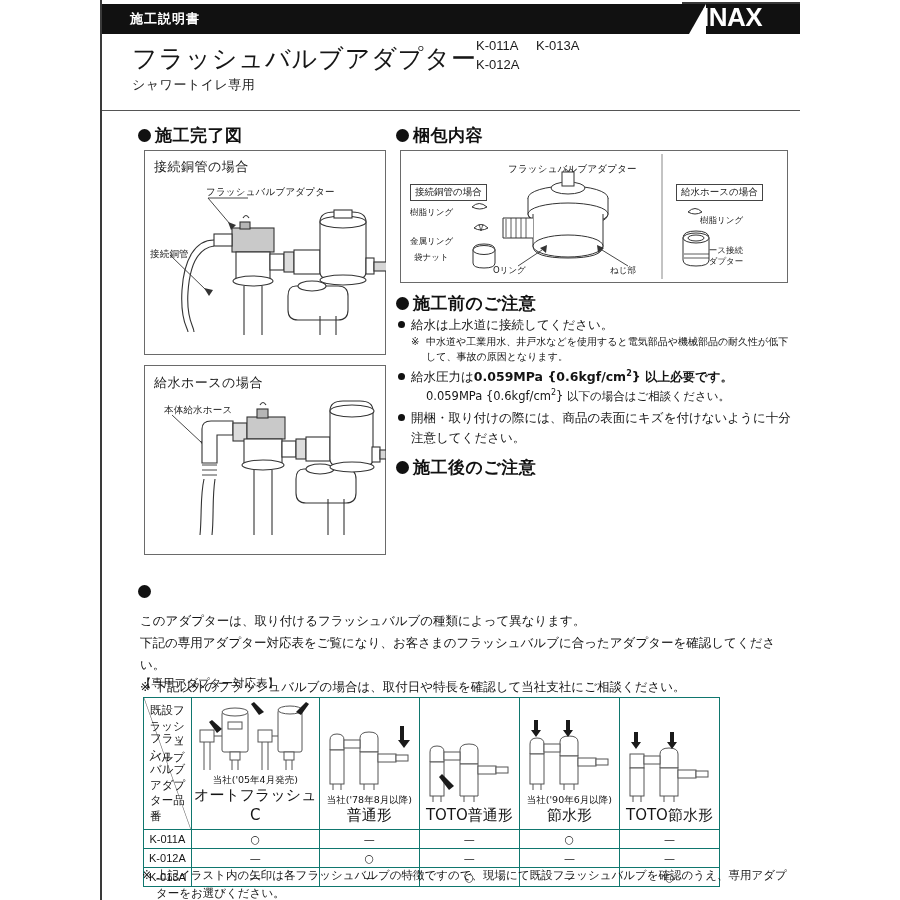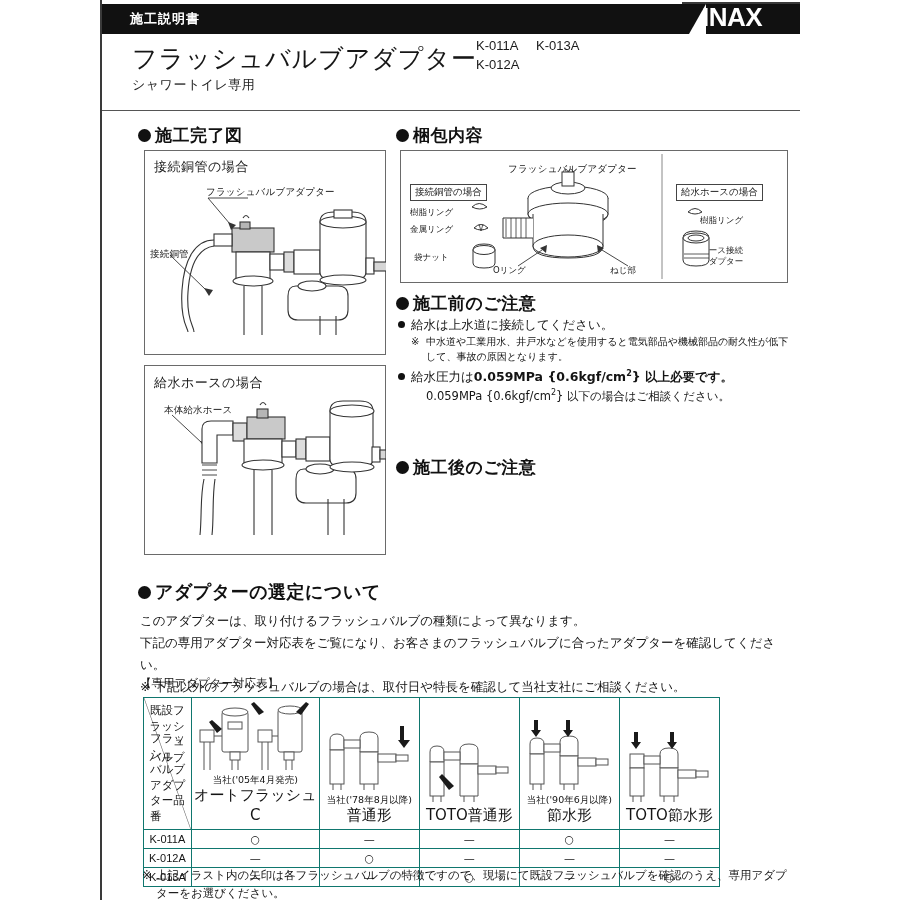--- a/index.html
+++ b/index.html
@@ -252,21 +252,21 @@
 
   <div class="sec-h" style="left:396px; top:124px;">
     <span class="bullet"></span><span>梱包内容</span>
   </div>
 
   <div class="fbox" style="left:400px; top:150px; width:388px; height:133px;"></div>
   <div class="cap" style="left:508px; top:163px;">フラッシュバルブアダプター</div>
 
   <div class="boxlabel" style="left:410px; top:184px;">接続銅管の場合</div>
   <div class="cap-sm" style="left:410px; top:207px;">樹脂リング</div>
-  <div class="cap-sm" style="left:410px; top:224px;">金属リング</div>
+  <div class="cap-sm" style="left:410px; top:236px;">金属リング</div>
   <div class="cap-sm" style="left:414px; top:252px;">袋ナット</div>
 
   <div class="boxlabel" style="left:676px; top:184px;">給水ホースの場合</div>
   <div class="cap-sm" style="left:700px; top:215px;">樹脂リング</div>
   <div class="cap-sm" style="left:700px; top:245px; line-height:1.25;">
       <span class="ln">ホース接続</span>
       <span class="ln">アダプター</span>
     </div>
 
   <div class="cap-sm" style="left:493px; top:265px;">Oリング</div>
@@ -321,29 +321,32 @@
 
   <div class="blk" style="left:398px; top:315px; width:398px;">
     <div class="bl">
       <span>給水は上水道に接続してください。</span>
       <div class="note">中水道や工業用水、井戸水などを使用すると電気部品や機械部品の耐久性が低下して、事故の原因となります。</div>
     </div>
     <div class="bl">
       <span>給水圧力は<b class="s">0.059MPa&nbsp;{0.6kgf/cm<sup>2</sup>}&nbsp;以上必要です。</b></span>
       <div class="ind">0.059MPa&nbsp;{0.6kgf/cm<sup>2</sup>}&nbsp;以下の場合はご相談ください。</div>
     </div>
+    <div class="bl">
+      <span>開梱・取り付けの際には、商品の表面にキズを付けないように十分注意してください。</span>
+    </div>
   </div>
 
   <div class="sec-h" style="left:396px; top:456px;">
     <span class="bullet"></span><span>施工後のご注意</span>
   </div>
 
 
   <div class="sec-h" style="left:138px; top:580px; font-size:18px;">
-    <span class="bullet"></span><span>アダプターの選定について</span>
+    <span class="bullet"></span>
   </div>
 
   <div class="sel-copy" style="left:140px; top:610px; width:660px;">
     <div>このアダプターは、取り付けるフラッシュバルブの種類によって異なります。</div>
     <div>下記の専用アダプター対応表をご覧になり、お客さまのフラッシュバルブに合ったアダプターを確認してください。</div>
     <div>※ 下記以外のフラッシュバルブの場合は、取付日や特長を確認して当社支社にご相談ください。</div>
   </div>
 
   <div class="tbl-cap" style="left:140px; top:676px;">【専用アダプター対応表】</div>
 

